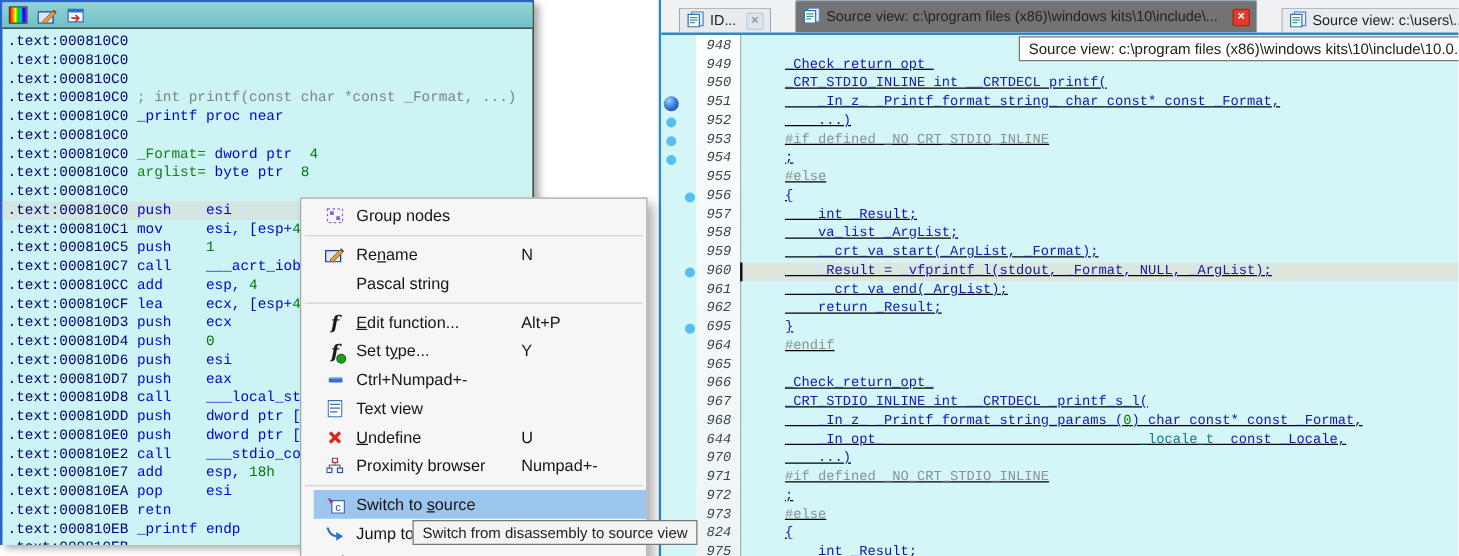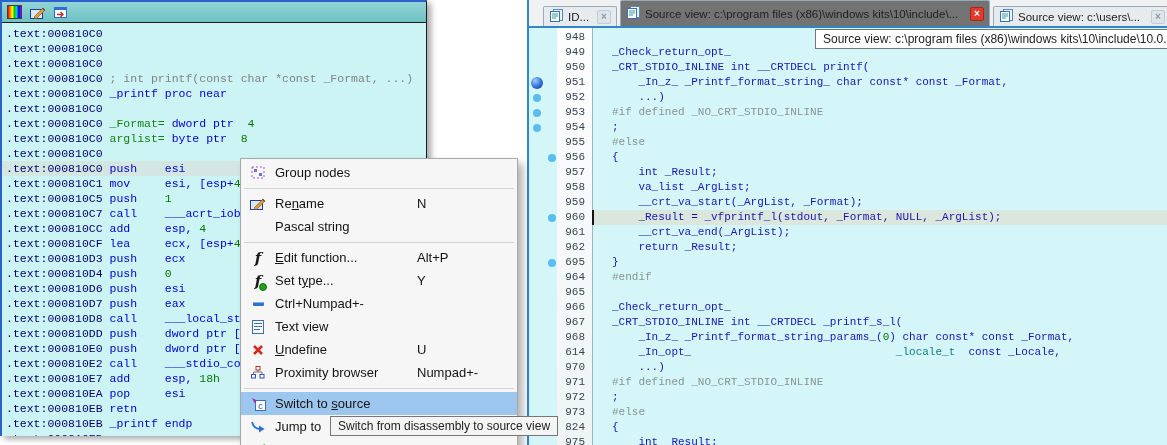--- a/index.html
+++ b/index.html
@@ -24,60 +24,60 @@
   .drow.selected{background:var(--selected_line_bg,#d3e6e2);margin-left:-4px;padding-left:4px;}
   .sa{color:var(--addr_navy,#00006b);}
   .si{color:var(--ins_blue,#0000d4);}
   .sn{color:var(--number_green,#067806);}
   .sg{color:var(--comment_gray,#828282);}
   .sv{color:#168016;}
 
   
   .src-pane{position:absolute;left:527px;top:0;right:0;bottom:0;z-index:5;
     border-left:2px solid var(--pane_border_blue,#2f86c8);box-sizing:border-box;}
-  .tabbar{height:26px;background:#f0f1f3;display:flex;align-items:flex-end;gap:3px;
+  .tabbar{height:26px;background:#f0f1f3;display:flex;align-items:flex-end;gap:19px;
     padding-left:14px;box-sizing:border-box;}
   .tab{display:flex;align-items:center;gap:4px;padding:0 5px;height:20px;box-sizing:border-box;
     background:#e7ebee;border:1px solid #98aabb;border-bottom:none;border-radius:2px 2px 0 0;
     font-size:11.5px;color:#222;white-space:nowrap;overflow:hidden;flex:none;}
   .tab.active{height:26px;background:#737373;}
   .tab .tlabel{overflow:hidden;text-overflow:ellipsis;flex:1;}
   .close{flex:none;width:14px;height:14px;display:inline-flex;align-items:center;justify-content:center;
     border-radius:2px;font:bold 10px "Liberation Sans",sans-serif;}
   .close.red{background:#e13b2f;color:#fff;border:1px solid #b02418;box-sizing:border-box;}
   .close.dim{background:#dde4ea;color:#8898a8;border:1px solid #c2ccd6;box-sizing:border-box;}
 
   .src-body{position:absolute;left:0;right:0;top:26px;bottom:0;overflow:hidden;
     background:var(--source_bg,#d5f6f8);border-top:2px solid var(--pane_border_blue,#2f86c8);
     box-sizing:border-box;}
   .numstrip{position:absolute;left:28px;top:0;bottom:0;width:35px;
     background:linear-gradient(#fdfefe,#eef4f4);border-right:1px solid #9fb6b6;}
   .srows{position:absolute;left:0;right:0;top:2px;}
   .srow{position:relative;height:15px;display:flex;font:11px/15px "Liberation Mono",monospace;white-space:pre;}
   .sgut{width:63px;flex:none;position:relative;}
-  .snum{position:absolute;right:7px;top:0;color:#37474f;}
+  .snum{position:absolute;right:7px;top:0;color:#37474f;font-style:italic;}
   .mark{position:absolute;border-radius:50%;}
   .mark.dot{width:8px;height:8px;top:3.5px;background:var(--marker_blue,#58bdf0);}
   .mark.i0{left:4px;}
   .mark.i1{left:19px;}
   .mark.sphere{width:12px;height:12px;top:1.5px;left:2px;
     background:radial-gradient(circle at 35% 30%,#9cd0ff 0%,#3f7fe0 45%,#0d2f8a 100%);}
-  .scode{flex:1;padding-left:20px;position:relative;}
+  .scode{flex:1;padding-left:36px;position:relative;text-decoration:underline;}
   .srow.current .scode{background:var(--current_line_bg,#dbe7dc);}
   .srow.current .scode::before{content:"";position:absolute;left:0;top:0;bottom:0;width:2px;background:#151515;}
   .cc{color:var(--code_blue,#1616b0);}
   .cp{color:var(--preproc_gray,#8a9292);}
   .cn{color:var(--number_green,#067806);}
   .ct{color:var(--type_teal,#0d7f7f);}
 
   
   .ctx-menu{position:absolute;left:240px;top:158px;width:278px;box-sizing:border-box;
     background:#f6f6f6;border:1px solid #a8a8a8;box-shadow:5px 5px 8px rgba(0,0,0,.3);
     padding-top:2px;font-size:13px;color:#141414;z-index:30;}
-  .mi{height:23px;display:flex;align-items:center;}
+  .mi{height:23px;display:flex;align-items:center;margin-left:10px;}
   .mi.hl{background:var(--menu_highlight,#9cc6ee);}
   .mi .ic{width:34px;flex:none;display:flex;align-items:center;justify-content:center;position:relative;}
   .mi .lb{flex:1;}
   .mi .lb .u{text-decoration:underline;}
   .mi .sc{width:100px;flex:none;}
   .msep{height:8px;position:relative;}
   .msep::after{content:"";position:absolute;left:3px;right:3px;top:3.5px;border-top:1px solid #d2d2d2;}
   .fglyph{font:italic 600 15px "DejaVu Serif",serif;color:#1a1a1a;}
   .fwrap{position:relative;display:inline-block;}
   .gbadge{position:absolute;right:-6px;bottom:-1px;width:8px;height:8px;border-radius:50%;
@@ -172,21 +172,21 @@
           <div class="srow"><span class="sgut"><span class="snum">959</span></span><span class="scode"><span class="cc">    __crt_va_start(_ArgList, _Format);</span></span></div>
           <div class="srow current"><span class="sgut"><span class="mark dot i1"></span><span class="snum">960</span></span><span class="scode"><span class="cc">    _Result = _vfprintf_l(stdout, _Format, NULL, _ArgList);</span></span></div>
           <div class="srow"><span class="sgut"><span class="snum">961</span></span><span class="scode"><span class="cc">    __crt_va_end(_ArgList);</span></span></div>
           <div class="srow"><span class="sgut"><span class="snum">962</span></span><span class="scode"><span class="cc">    return _Result;</span></span></div>
           <div class="srow"><span class="sgut"><span class="mark dot i1"></span><span class="snum">695</span></span><span class="scode"><span class="cc">}</span></span></div>
           <div class="srow"><span class="sgut"><span class="snum">964</span></span><span class="scode"><span class="cp">#endif</span></span></div>
           <div class="srow"><span class="sgut"><span class="snum">965</span></span><span class="scode"></span></div>
           <div class="srow"><span class="sgut"><span class="snum">966</span></span><span class="scode"><span class="cc">_Check_return_opt_</span></span></div>
           <div class="srow"><span class="sgut"><span class="snum">967</span></span><span class="scode"><span class="cc">_CRT_STDIO_INLINE int __CRTDECL _printf_s_l(</span></span></div>
           <div class="srow"><span class="sgut"><span class="snum">968</span></span><span class="scode"><span class="cc">    _In_z_ _Printf_format_string_params_(</span><span class="cn">0</span><span class="cc">) char const* const _Format,</span></span></div>
-          <div class="srow"><span class="sgut"><span class="snum">614</span></span><span class="scode"><span class="cc">    _In_opt_                               </span><span class="ct">_locale_t</span><span class="cc">  const _Locale,</span></span></div>
+          <div class="srow"><span class="sgut"><span class="snum">644</span></span><span class="scode"><span class="cc">    _In_opt_                               </span><span class="ct">_locale_t</span><span class="cc">  const _Locale,</span></span></div>
           <div class="srow"><span class="sgut"><span class="snum">970</span></span><span class="scode"><span class="cc">    ...)</span></span></div>
           <div class="srow"><span class="sgut"><span class="snum">971</span></span><span class="scode"><span class="cp">#if defined _NO_CRT_STDIO_INLINE</span></span></div>
           <div class="srow"><span class="sgut"><span class="snum">972</span></span><span class="scode"><span class="cc">;</span></span></div>
           <div class="srow"><span class="sgut"><span class="snum">973</span></span><span class="scode"><span class="cp">#else</span></span></div>
           <div class="srow"><span class="sgut"><span class="snum">824</span></span><span class="scode"><span class="cc">{</span></span></div>
           <div class="srow"><span class="sgut"><span class="snum">975</span></span><span class="scode"><span class="cc">    int _Result;</span></span></div>
         </div>
     </div>
   </section>
 

